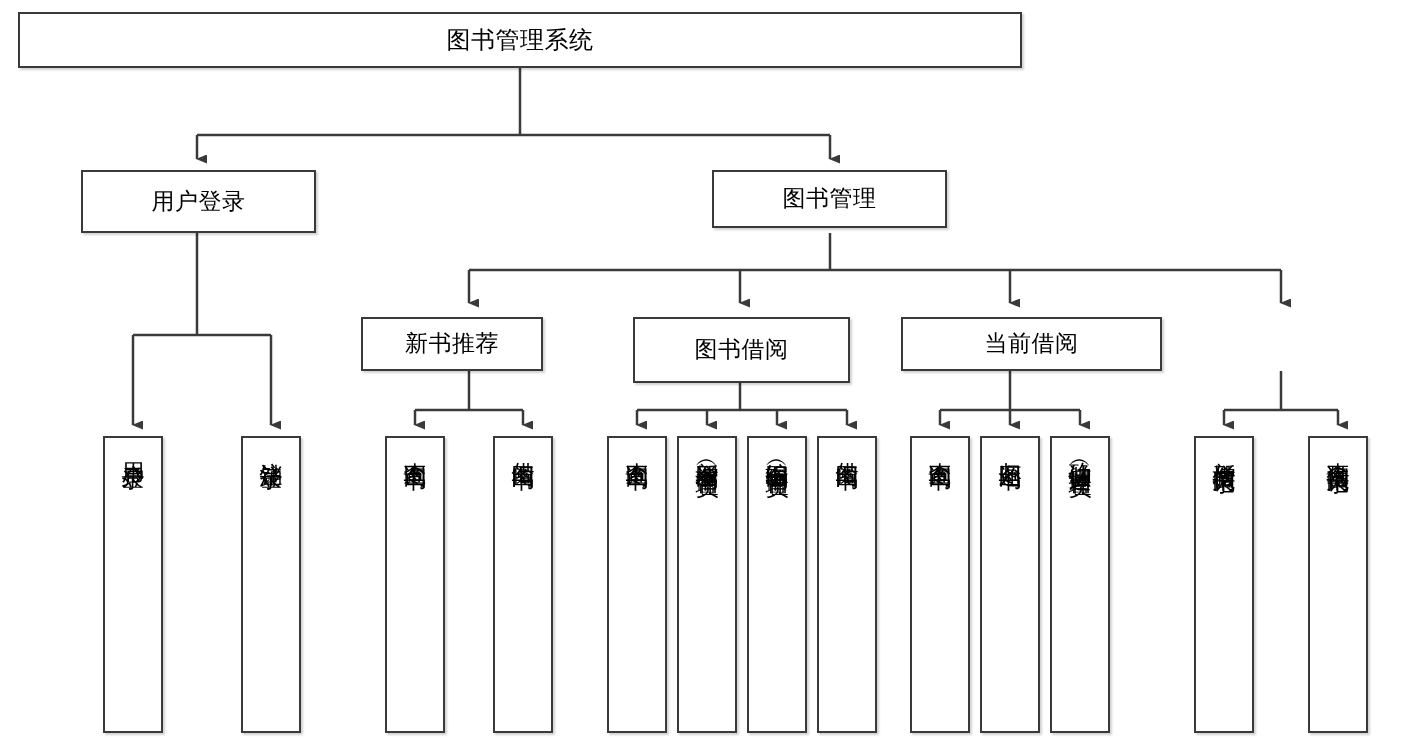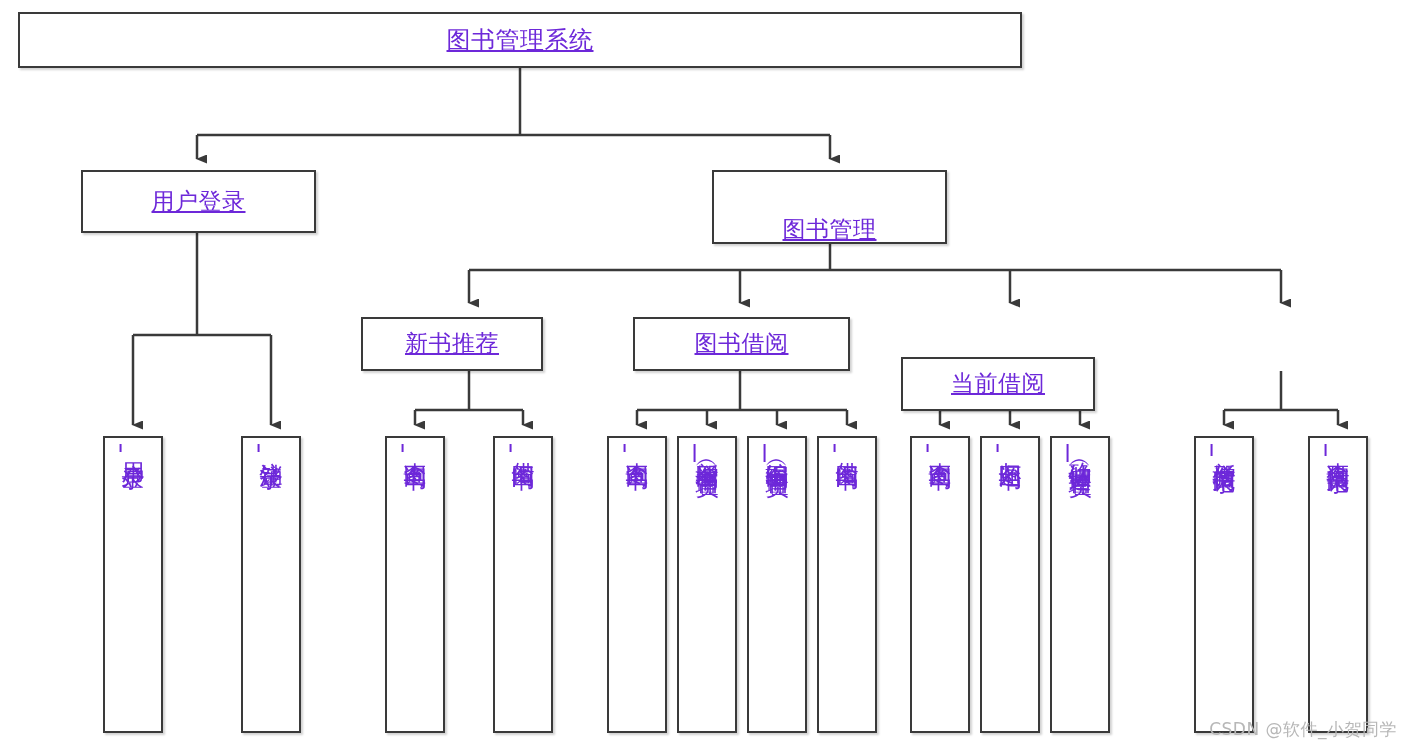--- a/index.html
+++ b/index.html
@@ -26,23 +26,22 @@
   }
   .node {
     position: absolute;
     box-sizing: border-box;
     background: #ffffff;
     border: 2px solid #3a3a3a;
     box-shadow: 2px 2px 2px rgba(0,0,0,0.18);
     display: flex;
     align-items: center;
     justify-content: center;
-    color: #6d28d9;
+    color: #000000;
     z-index: 2;
-    text-decoration: underline;
   }
   .node .label {
     display: block;
     text-align: center;
     letter-spacing: 0.5px;
   }
   .node.horiz .label {
     font-size: 23px;
     line-height: 1.1;
     white-space: nowrap;
@@ -130,31 +129,31 @@
     </g>
   </svg>
 
   <div class="node horiz root" style="left:18px; top:12px; width:1004px; height:56px;">
     <span class="label">图书管理系统</span>
   </div>
 
   <div class="node horiz" style="left:81px; top:170px; width:235px; height:63px;">
     <span class="label">用户登录</span>
   </div>
-  <div class="node horiz" style="left:712px; top:170px; width:235px; height:74px;align-items:flex-end;">
+  <div class="node horiz" style="left:712px; top:170px; width:235px; height:58px;">
     <span class="label">图书管理</span>
   </div>
 
   <div class="node horiz" style="left:361px; top:317px; width:182px; height:54px;">
     <span class="label">新书推荐</span>
   </div>
-  <div class="node horiz" style="left:633px; top:317px; width:217px; height:54px;">
+  <div class="node horiz" style="left:633px; top:317px; width:217px; height:66px;">
     <span class="label">图书借阅</span>
   </div>
-  <div class="node horiz" style="left:901px; top:317px; width:194px; height:54px;margin-top:40px;">
+  <div class="node horiz" style="left:901px; top:317px; width:261px; height:54px;">
     <span class="label">当前借阅</span>
   </div>
 
   <div class="node vert" style="left:103px; top:436px; width:60px; height:297px;">
     <span class="label">用户登录</span>
   </div>
   <div class="node vert" style="left:241px; top:436px; width:60px; height:297px;">
     <span class="label">注销登录</span>
   </div>
 
@@ -188,15 +187,14 @@
     <span class="label">确认归还（管理员）</span>
   </div>
 
   <div class="node vert" style="left:1194px; top:436px; width:60px; height:297px;">
     <span class="label">新增借阅记录</span>
   </div>
   <div class="node vert" style="left:1308px; top:436px; width:60px; height:297px;">
     <span class="label">查询借阅记录</span>
   </div>
 
-  <div id="watermark">CSDN @软件_小贺同学</div>
 
 </div>
 
 </body></html>

